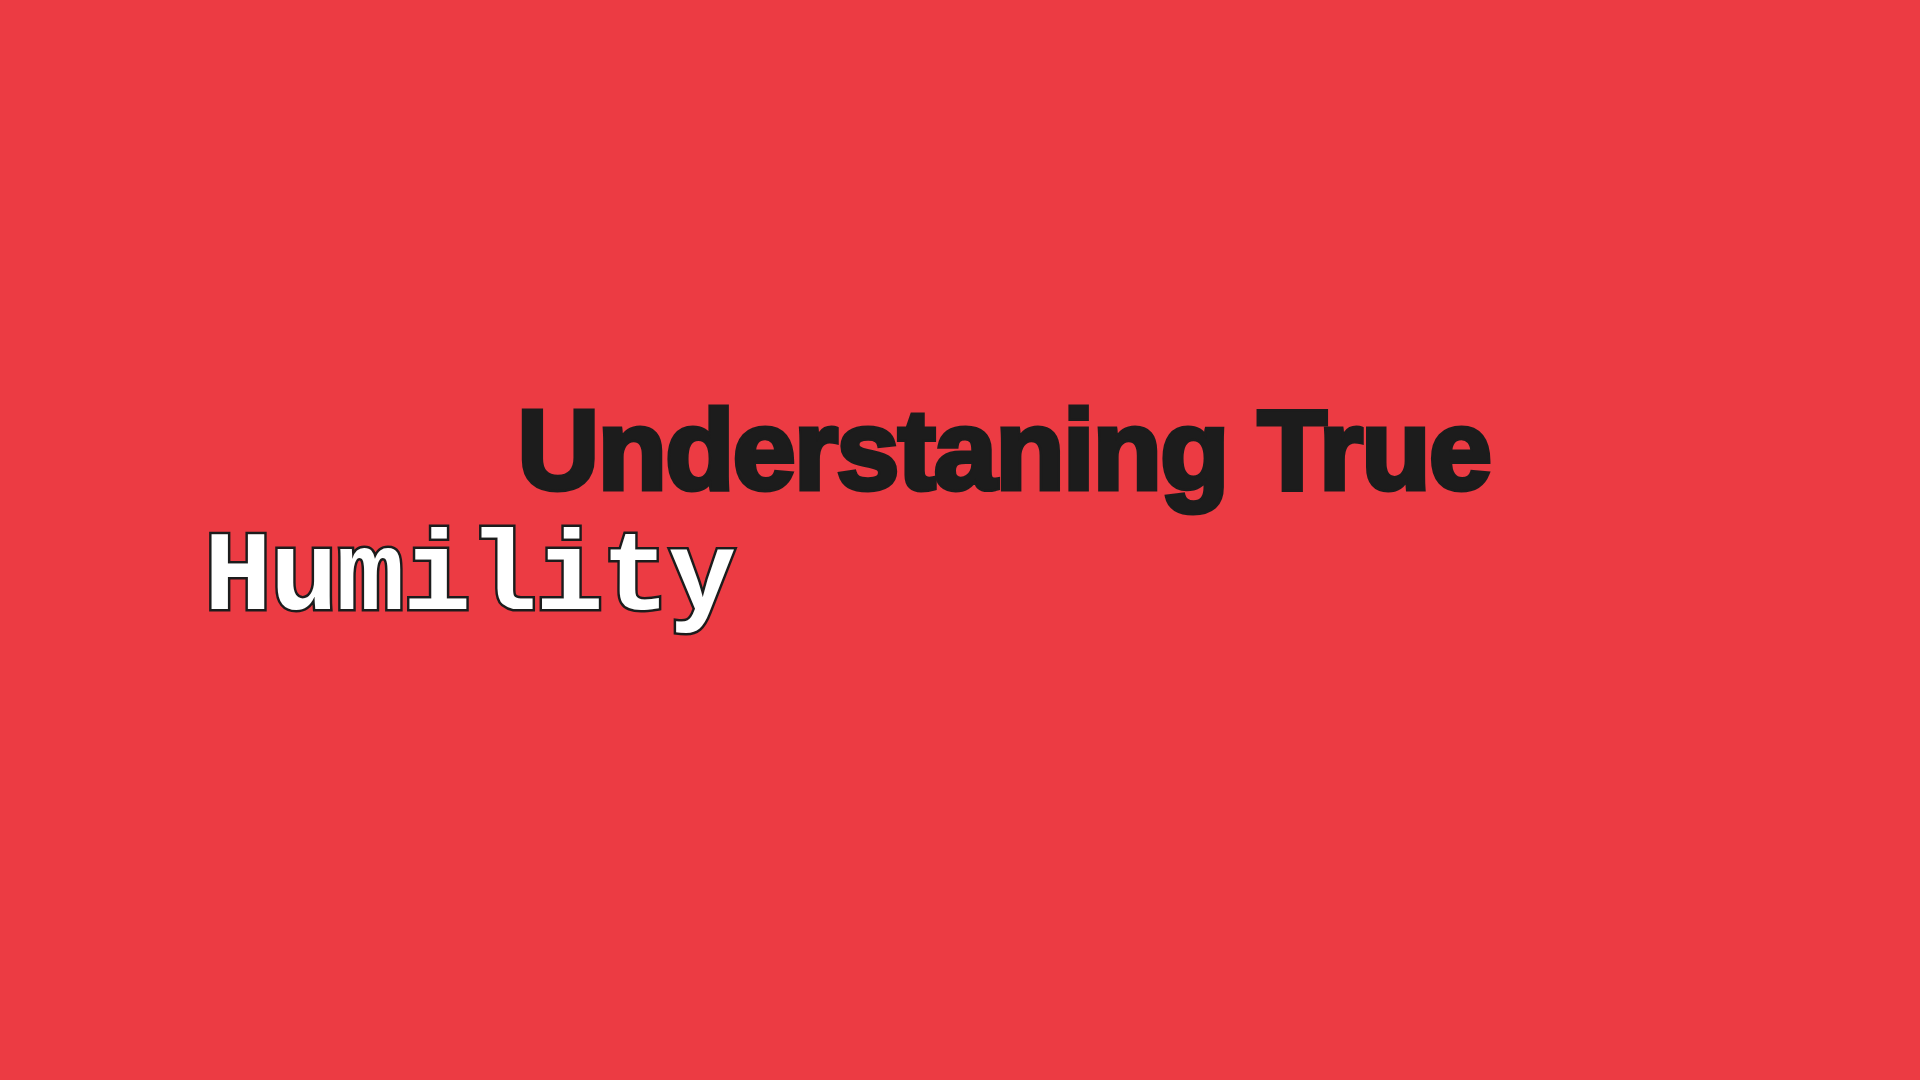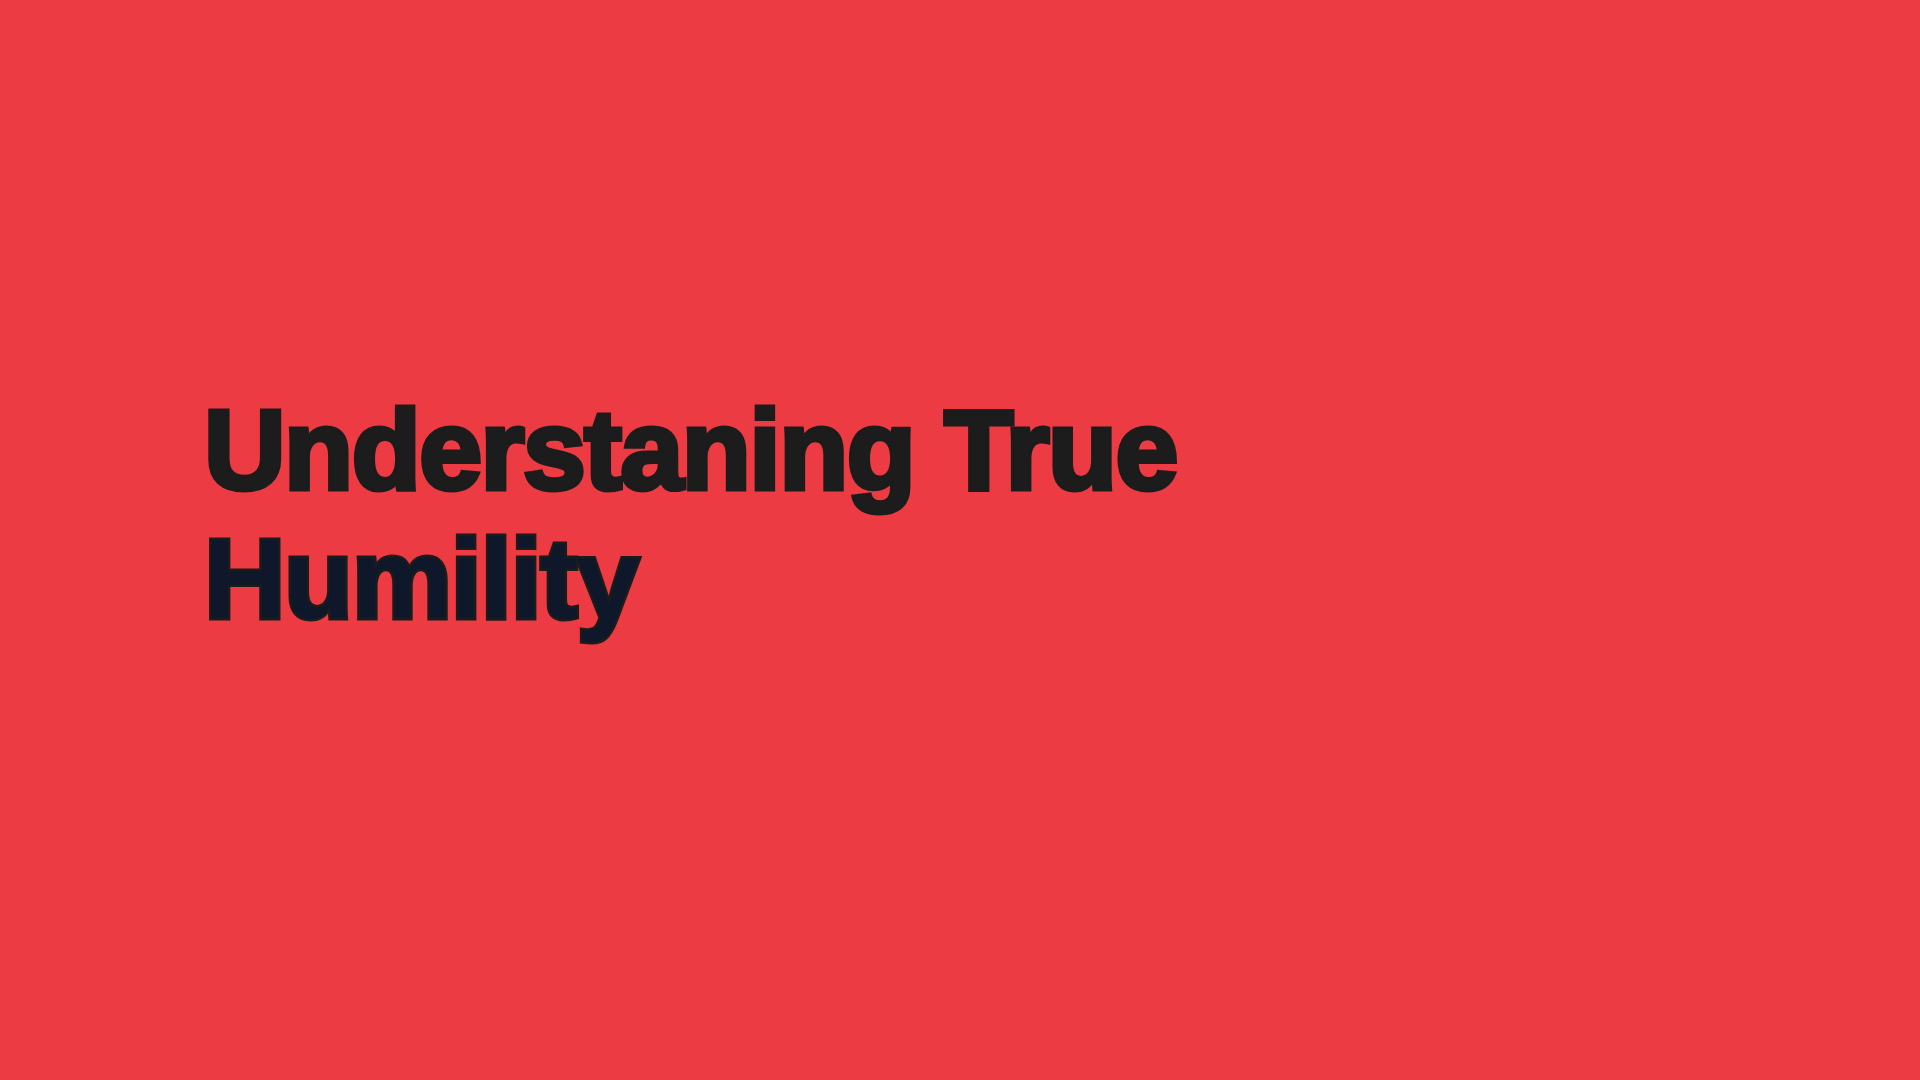--- a/index.html
+++ b/index.html
@@ -45,19 +45,19 @@
     transform-origin: left center;
   }
 </style>
 </head>
 <body>
 
 <div id="slide" style="background: rgb(236, 59, 67);">
 
   <div id="title-block">
 
-    <span class="title-line" style="color: rgb(28, 28, 28); -webkit-text-stroke: 5px rgb(28, 28, 28);">Understaning True</span>
+    <span class="title-line" style="color: rgb(28, 28, 28); text-align: center; -webkit-text-stroke: 5px rgb(28, 28, 28);">Understaning True</span>
 
-    <span class="title-line" style="color: #0f172a; -webkit-text-stroke: 5px rgb(28, 28, 28);">Humility</span>
+    <span class="title-line" style="color: #ffffff; font-family: Liberation Mono, monospace; -webkit-text-stroke: 5px rgb(28, 28, 28);">Humility</span>
 
   </div>
 
 </div>
 
 </body></html>

